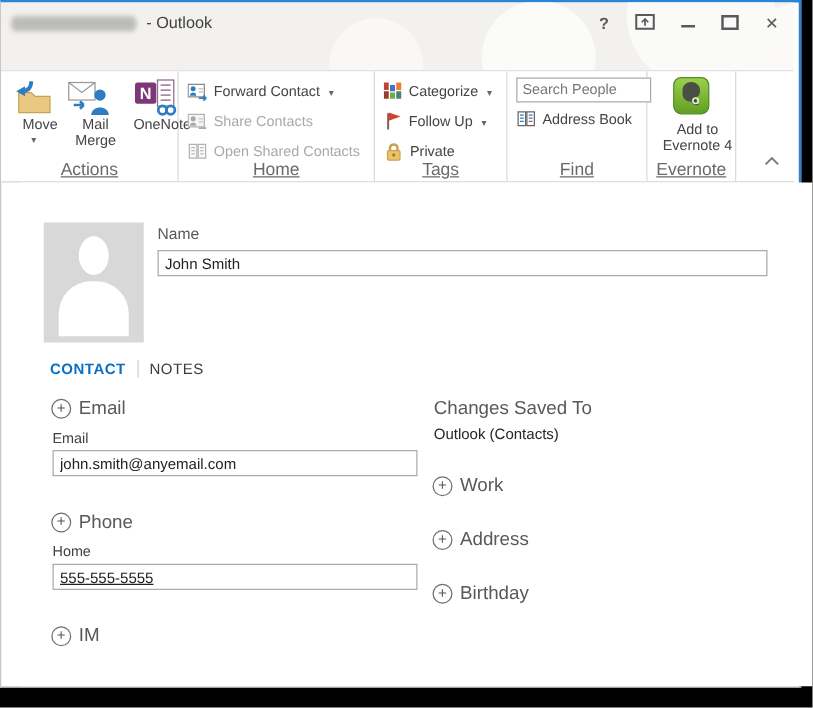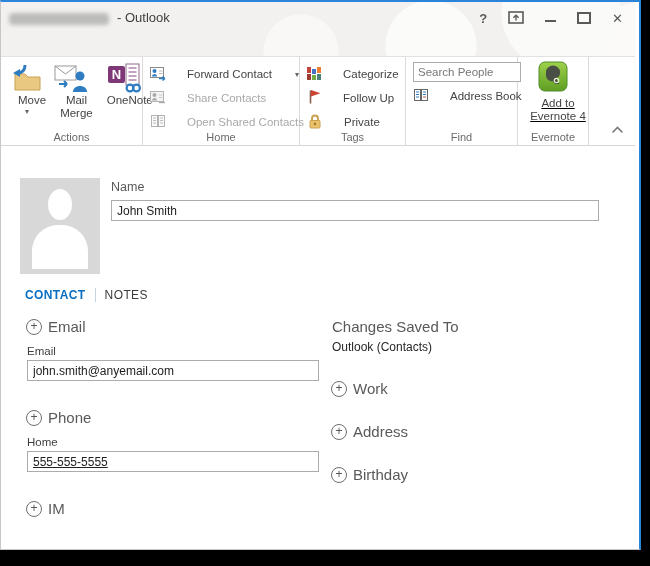--- a/index.html
+++ b/index.html
@@ -22,38 +22,38 @@
   .win-controls{position:absolute;right:12px;top:0;height:32px;display:flex;align-items:center;gap:21px;}
   .wc{color:#5a5a5a;font-size:13px;line-height:13px;text-align:center;cursor:default;}
   .wc-min{width:11px;height:2px;background:#5a5a5a;margin-top:6px;}
   .wc-max{width:10px;height:8px;border:2px solid #5a5a5a;}
   
   .ribbon{position:absolute;left:0;top:54px;width:634px;height:90px;background:#fff;
           border-top:1px solid #e4e2e0;border-bottom:1px solid #d8d6d4;box-sizing:border-box;
           display:flex;}
   .rgroup{position:relative;height:100%;border-right:1px solid #dddbd9;box-sizing:border-box;}
   .grplabel{position:absolute;bottom:2px;left:0;width:100%;text-align:center;
-            font-size:11px;color:#6a6a6a;}
+            font-size:14px;color:#6a6a6a;text-decoration:underline;}
   .bigbtns{display:flex;padding:3px 0 0 5px;}
   .bigbtn{display:flex;flex-direction:column;align-items:center;padding:1px 2px;}
   .bicon{height:33px;display:flex;align-items:center;}
   .blabel{font-size:11.5px;color:#444;line-height:13px;text-align:center;margin-left:10px;}
   .caret{font-size:8px;color:#666;line-height:9px;}
   .srows{padding:5px 0 0 7px;}
-  .srow{display:flex;align-items:center;gap:21px;height:24px;font-size:11.5px;color:#444;white-space:nowrap;}
+  .srow{display:flex;align-items:center;gap:5px;height:24px;font-size:11.5px;color:#444;white-space:nowrap;}
   .srow.disabled{color:#a9a9a9;}
   .srow .caret{margin-left:2px;}
   .search-box{margin:5px 0 2px 7px;width:98px;height:18px;border:1px solid #ababab;
               font-size:11.5px;color:#333;padding:0 4px;background:#fff;}
   .search-box::placeholder{color:#777;}
-  .ever{display:flex;flex-direction:column;align-items:center;padding-top:4px;text-decoration:underline;}
+  .ever{display:flex;flex-direction:column;align-items:center;padding-top:4px;}
   .filler{position:relative;flex:1;}
   .collapse{position:absolute;right:11px;bottom:7px;}
   
-  .content{position:absolute;left:0;top:144px;width:634px;height:403px;background:#fff;}
+  .content{position:absolute;left:15px;top:144px;width:634px;height:403px;background:#fff;}
   .photo{position:absolute;left:19px;top:32px;width:80px;height:96px;background:#d8d8d8;}
   .photo .head{position:absolute;left:28px;top:11px;width:24px;height:31px;background:#fff;border-radius:50%;}
   .photo .torso{position:absolute;left:12px;top:47px;width:56px;height:44px;background:#fff;
                 border-radius:26px 26px 0 0;}
   .name-label{position:absolute;left:110px;top:34px;font-size:12.5px;color:#595959;}
   .tfield{position:absolute;border:1px solid #ababab;height:21px;font-size:12px;color:#222;
           padding:0 5px;background:#fff;box-sizing:border-box;
           font-family:"Liberation Sans","DejaVu Sans",sans-serif;}
   .name-input{left:110px;top:54px;width:488px;}
   .tabs{position:absolute;left:24px;top:142px;display:flex;align-items:flex-start;font-size:12px;letter-spacing:.4px;}

